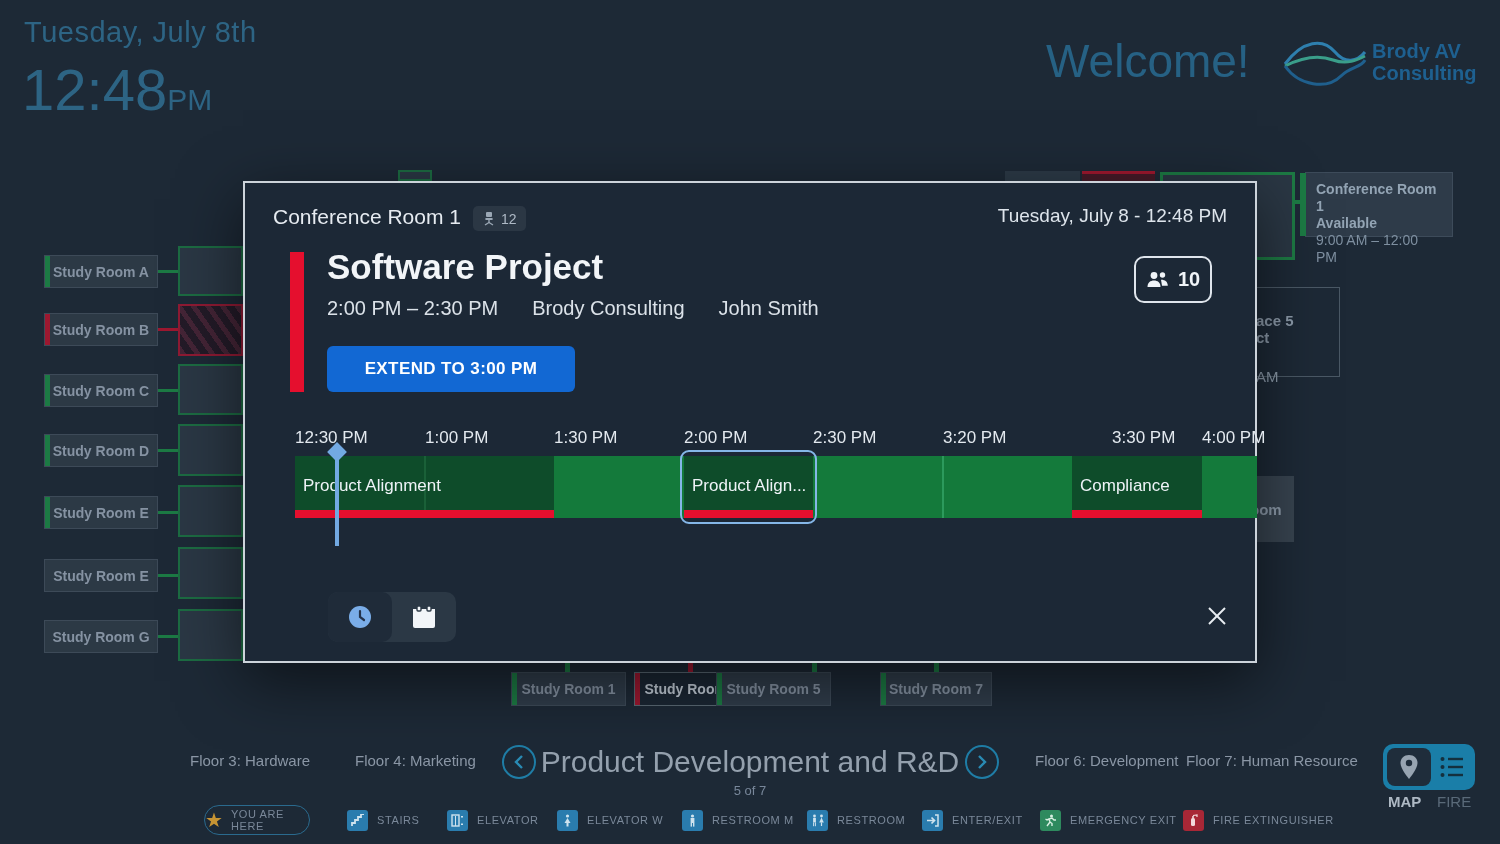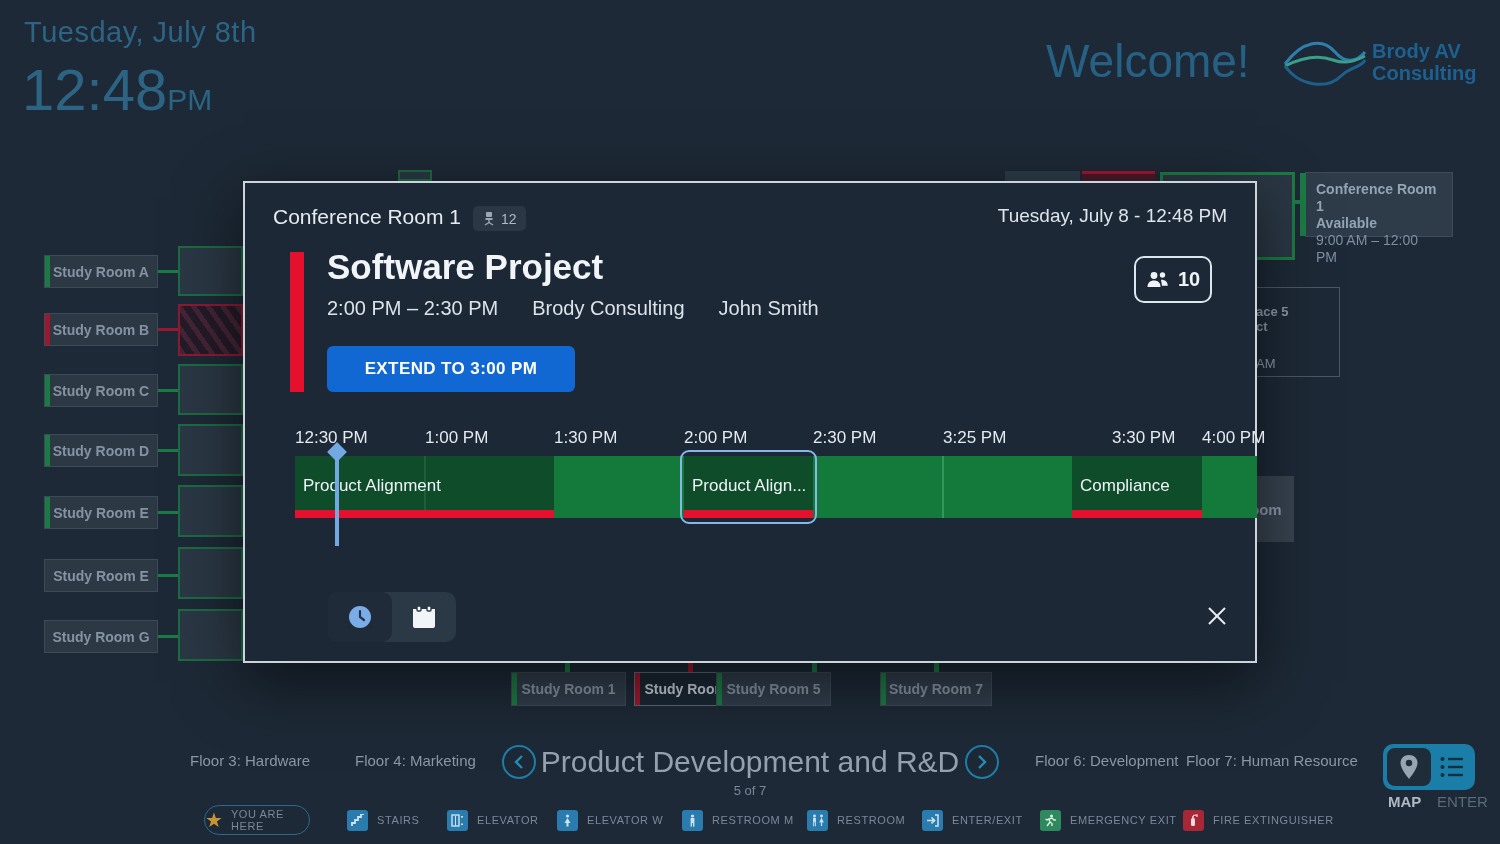--- a/index.html
+++ b/index.html
@@ -29,21 +29,21 @@
   .map-rect.busy { border-color:#8e1a33; background:repeating-linear-gradient(55deg, rgba(170,25,55,.28) 0 5px, rgba(40,15,28,.55) 5px 12px); }
   .frag { position:absolute; }
 
   .tooltip-card { position:absolute; left:1305px; top:172px; width:148px; height:65px; background:#2e3b49; border:1px solid #3d4b5a;
     padding:8px 10px; font-size:14px; line-height:17px; }
   .tooltip-card .edge { position:absolute; left:-6px; top:0; bottom:0; width:6px; background:#1c7a44; }
   .tooltip-title { font-weight:bold; color:#93a4b4; }
   .tooltip-hours { color:#7e8fa0; }
 
   .partial-card { position:absolute; left:1252px; top:287px; width:88px; height:90px;
-    border:1px solid #4a5865; border-left:none; padding:16px 4px; font-size:13px; color:#8painted; }
+    border:1px solid #4a5865; border-left:none; padding:24px 4px; font-size:15px; color:#8painted; }
   .partial-card div { color:#8b99a8; }
   .partial-bold { font-weight:bold; }
   .partial-label { position:absolute; left:1250px; top:476px; width:44px; height:66px; background:#37434f;
     color:#8b99a8; font-weight:bold; font-size:15px; display:flex; align-items:center; }
   .partial-label .edge { position:absolute; left:0; top:20px; width:3px; height:46px; background:#2f9e5f; }
 
   
   .modal { position:absolute; left:243px; top:181px; width:1014px; height:482px; background:#1c2836;
     border:2px solid #ccd3da; box-shadow:0 18px 60px rgba(0,0,0,.55); }
   .modal-room { position:absolute; left:28px; top:22px; font-size:21px; color:#e6ebf1; }
@@ -332,21 +332,21 @@
           </g>
           <g fill="#14303e">
             <circle cx="2.5" cy="3" r="2"></circle>
             <circle cx="2.5" cy="11" r="2"></circle>
             <circle cx="2.5" cy="19" r="2"></circle>
           </g>
         </svg>
     </div>
   </div>
   <div class="vt-label-map">MAP</div>
-  <div class="vt-label-list">ENTER</div>
+  <div class="vt-label-list">FIRE</div>
 
   <div class="modal">
     <div class="modal-room">Conference Room 1</div>
     <div class="cap-badge">
       <svg width="14" height="15" viewBox="0 0 14 15">
           <rect x="4" y="1" width="6" height="5" rx="1" fill="#9aa7b4"></rect>
           <rect x="3.2" y="7" width="7.6" height="2" rx="1" fill="#9aa7b4"></rect>
           <line x1="7" y1="9" x2="7" y2="12" stroke="#9aa7b4" stroke-width="1.4"></line>
           <path d="M3 14 L7 11.5 11 14" fill="none" stroke="#9aa7b4" stroke-width="1.4"></path>
         </svg>
@@ -371,21 +371,21 @@
         </svg>
       <span>10</span>
     </div>
 
     <div class="timeline">
       <div class="tick" style="left:0;">12:30 PM</div>
       <div class="tick" style="left:130px;">1:00 PM</div>
       <div class="tick" style="left:259px;">1:30 PM</div>
       <div class="tick" style="left:389px;">2:00 PM</div>
       <div class="tick" style="left:518px;">2:30 PM</div>
-      <div class="tick" style="left:648px;">3:25 PM</div>
+      <div class="tick" style="left:648px;">3:20 PM</div>
       <div class="tick" style="left:817px;text-align:center;">3:30 PM</div>
       <div class="tick" style="left:907px;">4:00 PM</div>
 
       <div class="tl-bar">
         <div class="seg seg-booked" style="left:0; width:259px;">
           <div class="divider" style="left:129px; background:#1a6038;"></div>
           <div class="seg-label">Product Alignment</div>
           <div class="redline"></div>
         </div>
         <div class="seg seg-free" style="left:259px; width:130px;"></div>

